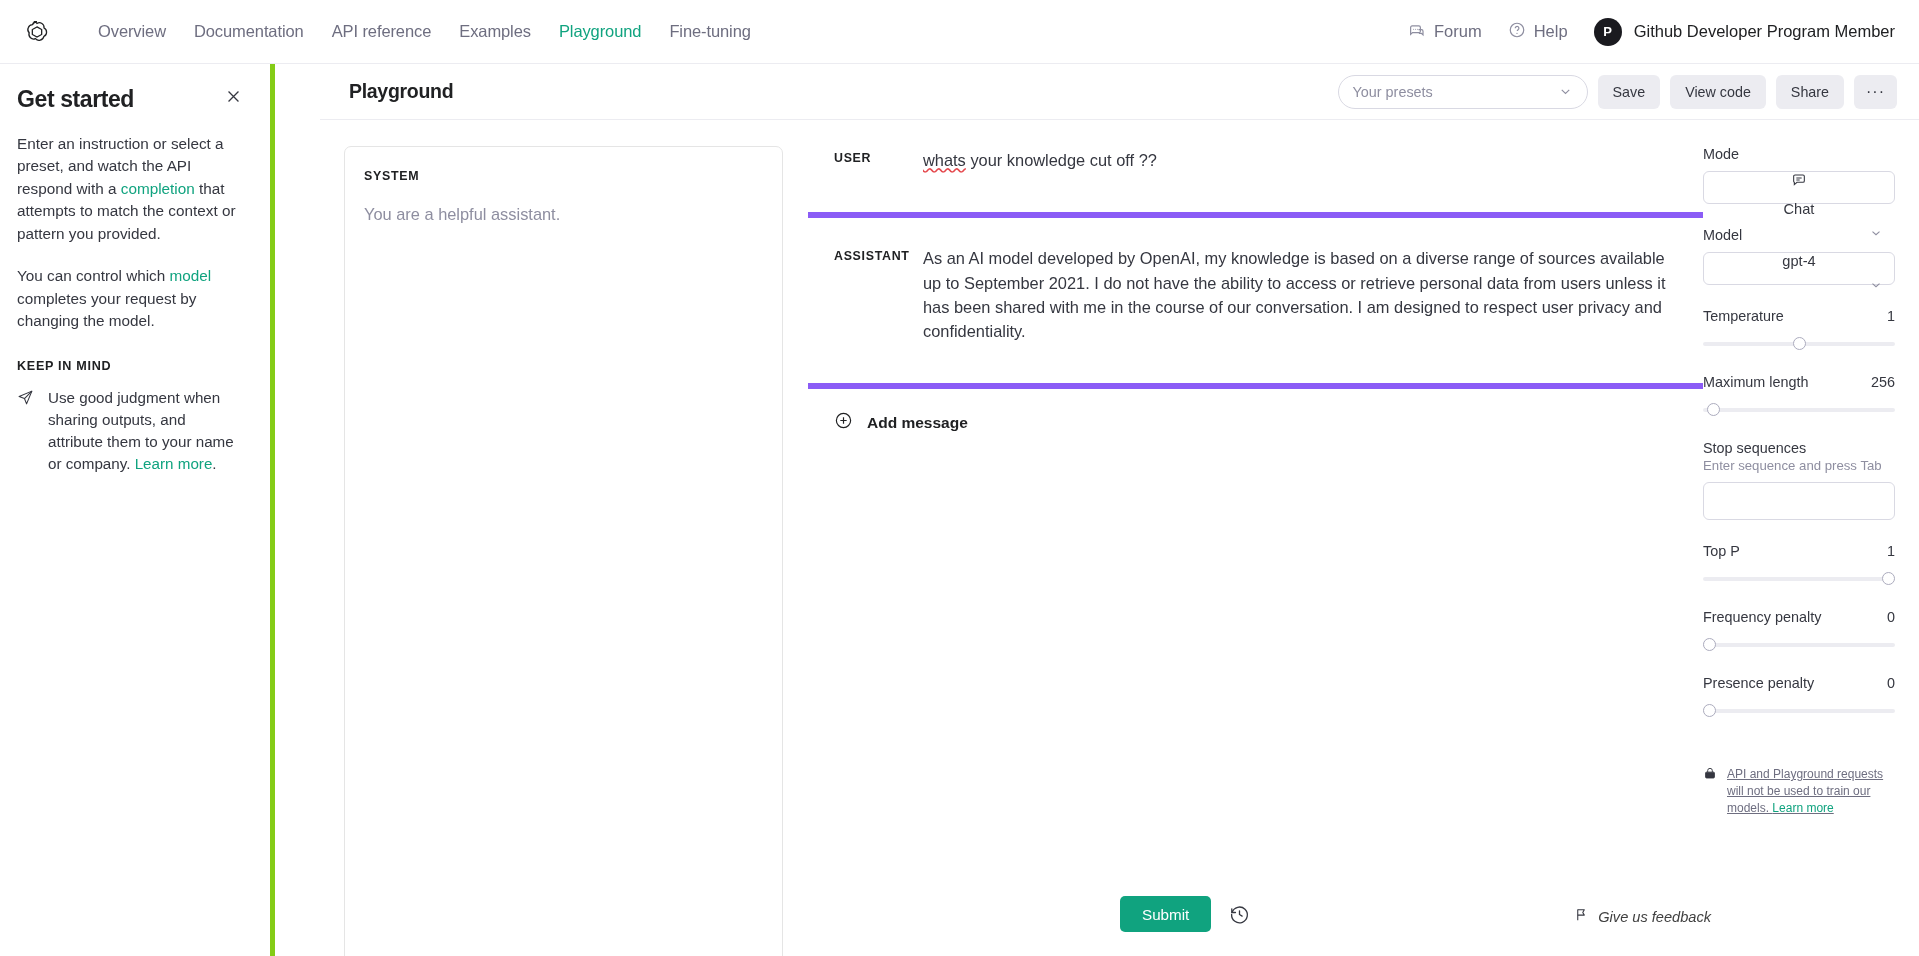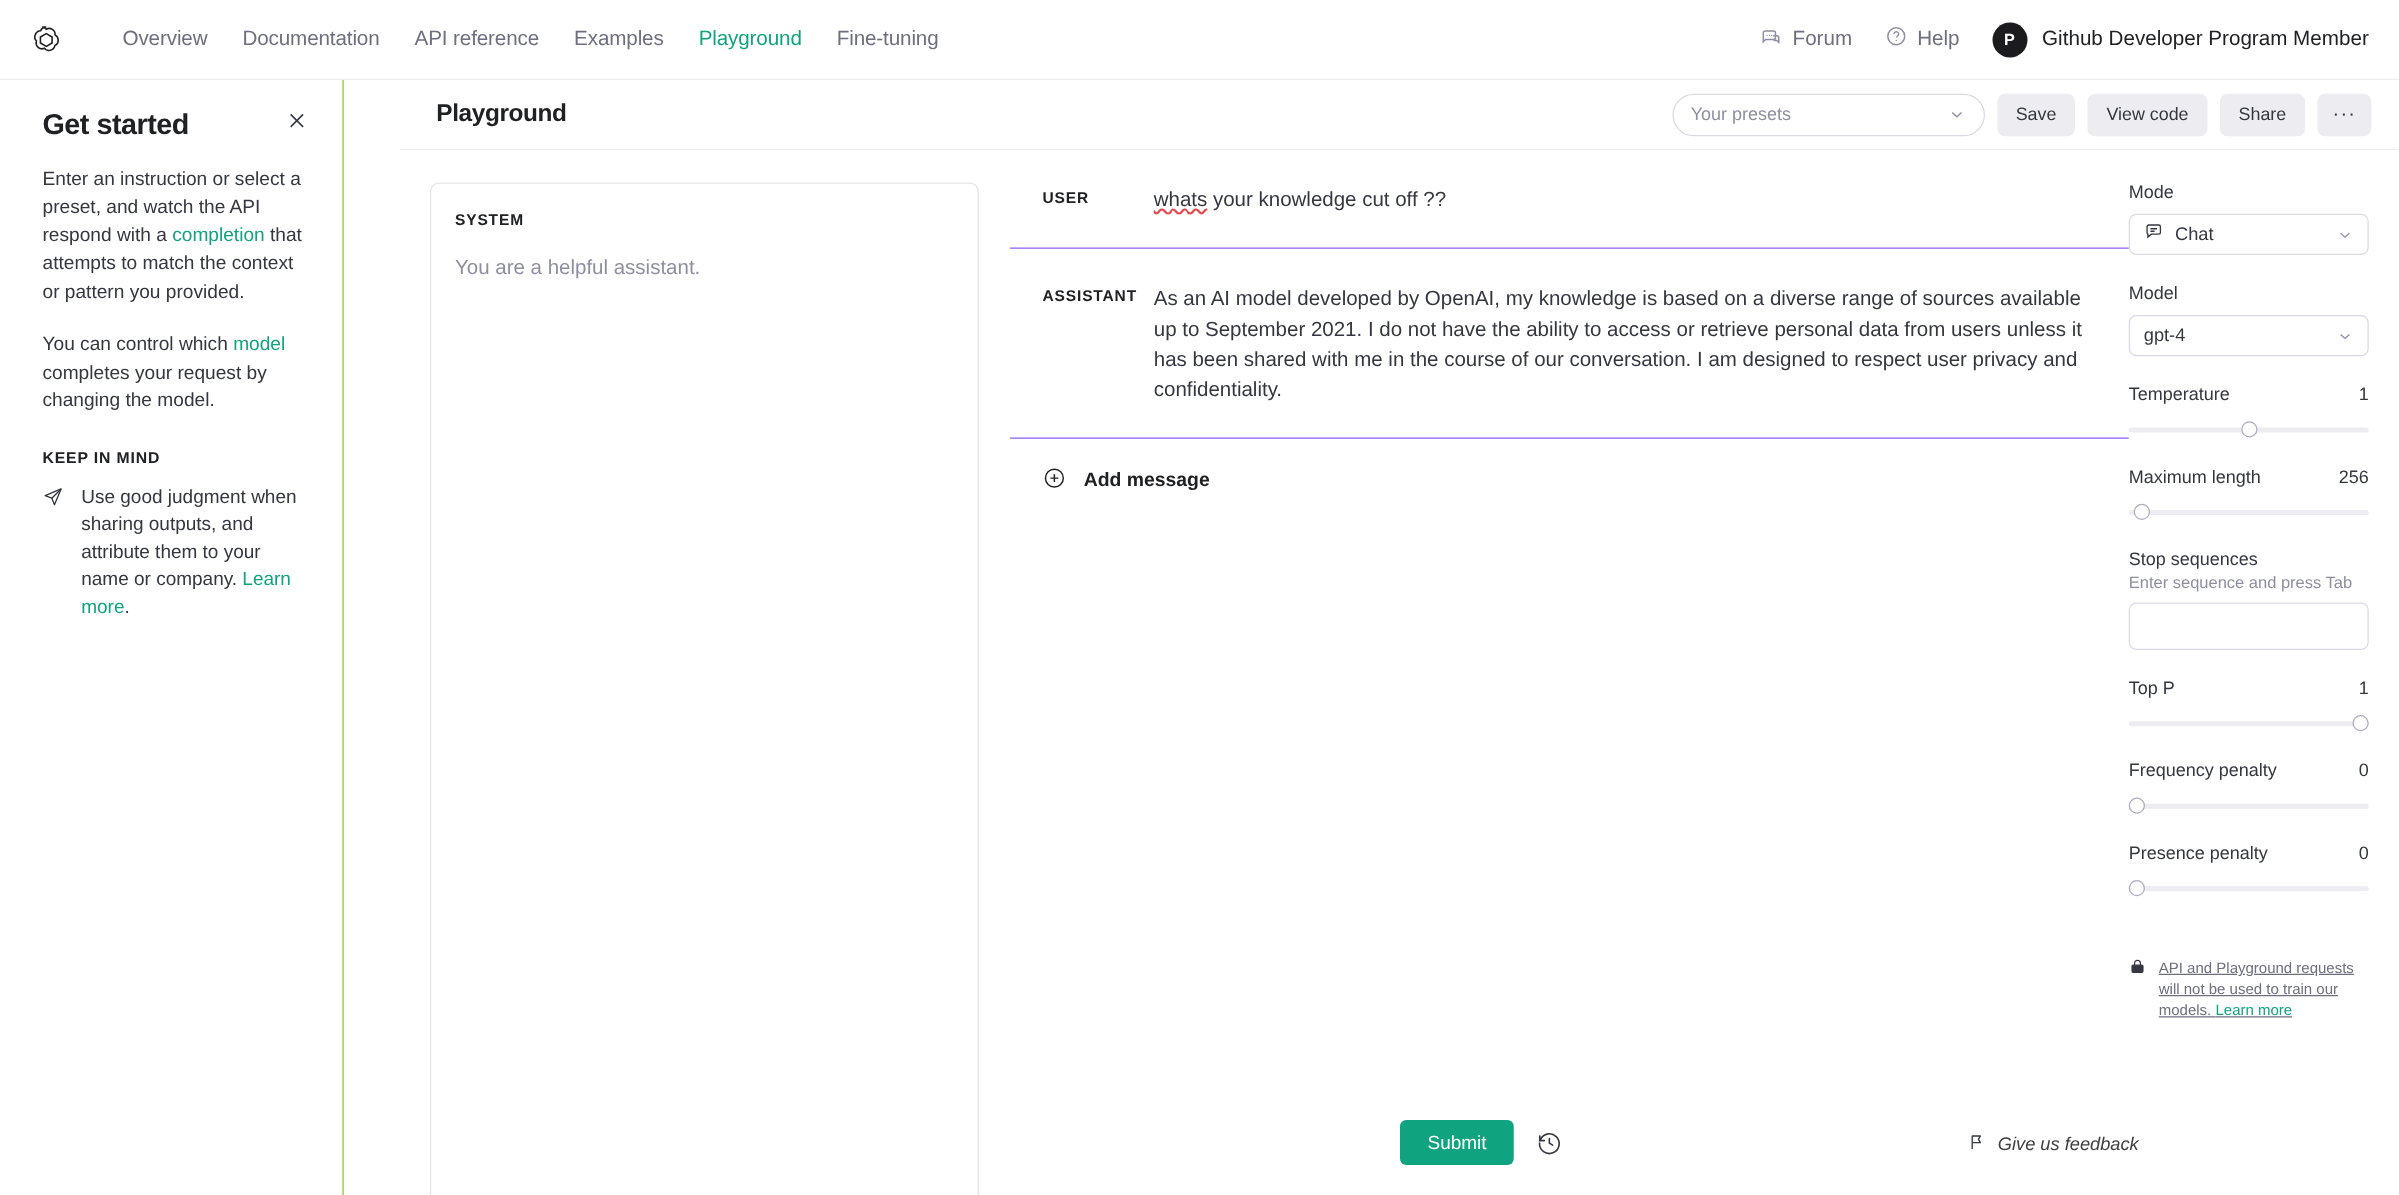--- a/index.html
+++ b/index.html
@@ -33,22 +33,22 @@
     width: 28px; height: 28px; border-radius: 50%;
     background: #1a1a1f; color: #fff; font-size: 13px; font-weight: 700;
     display: flex; align-items: center; justify-content: center;
   }
   .user-name { font-size: 16.5px; color: #202123; white-space: nowrap; }
   .user-box { display: flex; align-items: center; gap: 12px; cursor: pointer; }
 
   
   .sidebar {
     position: absolute; top: 64px; left: 0; width: 275px; height: 892px;
-    background: #fff; border-right: 1px solid #84cc16;
-    padding: 22px 26px 0 34px;
+    background: #fff; border-right: 5px solid #84cc16;
+    padding: 22px 26px 0 17px;
   }
   .sb-head { display: flex; align-items: flex-start; justify-content: space-between; }
   .sb-title { font-size: 23px; font-weight: 700; letter-spacing: -0.4px; color: #202123; margin: 0; }
   .sb-close { color: #353740; cursor: pointer; line-height: 1; padding: 2px; }
   .sb-para { font-size: 15.3px; line-height: 1.47; color: #353740; margin: 20px 0 0 0; max-width: 272px; }
   .link { color: #10a37f; cursor: pointer; }
   .sb-kim { font-size: 12.6px; font-weight: 700; letter-spacing: 0.7px; color: #202123; margin-top: 26px; }
   .kim-list { margin-top: 14px; display: flex; gap: 17px; justify-content: flex-end; }
   .kim-item { display: flex; gap: 13px; align-items: flex-start; }
   .kim-ico { flex: 0 0 18px; margin-top: 2px; color: #353740; }
@@ -79,35 +79,35 @@
 
   .system-panel {
     position: absolute; left: 24px; top: 26px; width: 439px; height: 819px;
     border: 1px solid #e5e5e5; border-radius: 7px; background: #fff;
     padding: 22px 19px;
   }
   .role-label { font-size: 12.4px; font-weight: 700; letter-spacing: 0.7px; color: #202123; }
   .system-placeholder { font-size: 16.4px; color: #8e8ea0; margin-top: 22px; }
 
   .chat-col { position: absolute; left: 488px; top: 0px; width: 895px; }
-  .msg-row { display: flex; padding: 28px 0 26px 0; border-bottom: 1px solid #8b5cf6; }
+  .msg-row { display: flex; padding: 28px 0 40px 0; border-bottom: 6px solid #8b5cf6; }
   .msg-role { width: 115px; flex: 0 0 115px; padding-left: 26px; padding-top: 3px; }
   .msg-body { font-size: 16.4px; line-height: 1.48; color: #353740; padding-right: 18px; }
   .spell { text-decoration: underline wavy #e5484d; text-decoration-skip-ink: none; }
   .add-msg { display: flex; align-items: center; gap: 14px; padding: 22px 0 0 26px; cursor: pointer; }
   .add-msg-label { font-size: 15.5px; font-weight: 700; color: #202123; }
 
   
   .params { position: absolute; top: 120px; right: 0; width: 216px; padding: 26px 24px 0 0; }
   .p-label { font-size: 14.4px; color: #353740; }
   .p-row { display: flex; align-items: baseline; justify-content: space-between; text-align: center; }
   .p-val { font-size: 14.4px; color: #353740; }
   .p-select {
     margin-top: 9px; height: 33px; width: 192px; border: 1px solid #d9d9e3; border-radius: 6px;
-    display: flex; align-items: center; padding: 0 11px; gap: 9px; background: #fff; cursor: pointer;
+    display: flex; align-items: center; padding: 0 11px; gap: 9px; background: #fff; cursor: pointer; flex-direction: column;
   }
   .p-select-text { font-size: 14.6px; color: #353740; }
   .p-select-chev { margin-left: auto; color: #8e8ea0; display: flex; }
   .p-group { margin-top: 23px; width: 192px; }
   .slider { position: relative; margin-top: 13px; width: 192px; height: 14px; cursor: pointer; }
   .track { position: absolute; top: 5px; left: 0; width: 192px; height: 4px; background: #ececf1; border-radius: 2px; }
   .knob {
     position: absolute; top: 0; width: 13px; height: 13px; border-radius: 50%;
     background: #fff; border: 1.6px solid #acacbe;
   }

